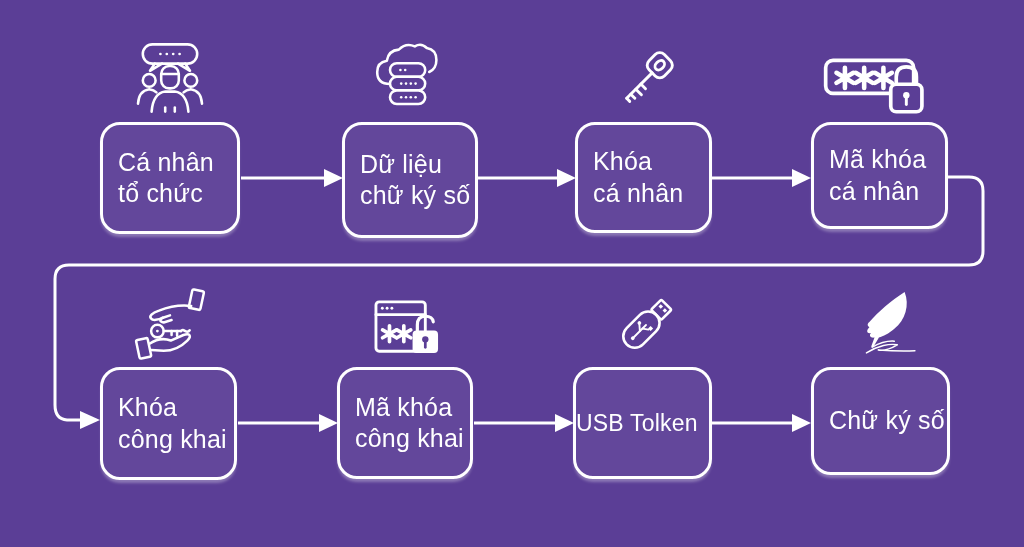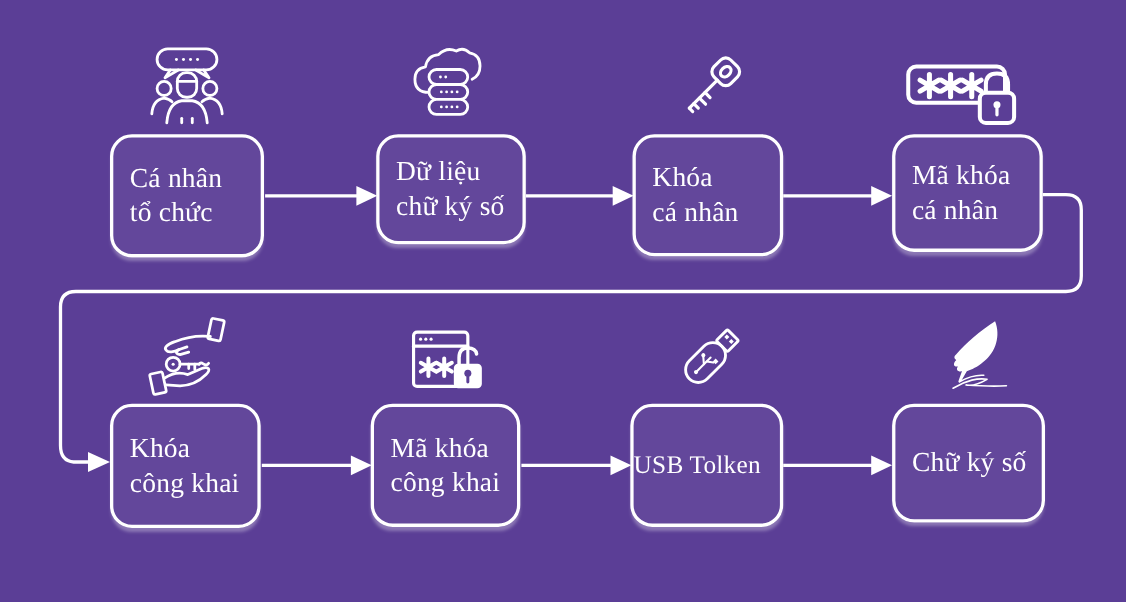--- a/index.html
+++ b/index.html
@@ -24,21 +24,20 @@
   .node {
     position: absolute;
     border: 3px solid #ffffff;
     border-radius: 20px;
     background: rgba(255,255,255,0.05);
     box-shadow: 0 4px 3px -1px rgba(255,255,255,0.30);
     display: flex;
     align-items: center;
     box-sizing: border-box;
     padding-left: 15px;
-    font-family: Liberation Serif, serif;
   }
   .node .label {
     color: #ffffff;
     font-size: 25px;
     line-height: 1.26;
     letter-spacing: 0.2px;
     white-space: pre;
   }
   .node.compact .label { font-size: 23px; }
   .node.compact { padding-left: 0; }
@@ -209,21 +208,21 @@
       <path d="M74,4 C81,22 75,42 60,54 C52,61 45,64 39,66 L32,78 C30,81 28,80 29,77 L33,66 C28,67 25,64 28,60 C23,61 21,57 26,52 C24,51 22,48 26,45 C38,31 55,16 74,4 Z" fill="#ffffff" stroke="none"></path>
       <path d="M30,79 Q46,70 60,71" stroke-width="2"></path>
       <path d="M22,87 C38,77 54,74 64,76 C54,82 44,84 38,83 C52,84 70,85 88,84" stroke-width="2"></path>
     </svg>
   </div>
 
   <div class="node" style="left:100px; top:122px; width:140px; height:112px;">
     <span class="label">Cá nhân
 tổ chức</span>
   </div>
-  <div class="node" style="left:342px; top:122px; width:136px; height:100px;">
+  <div class="node" style="left:342px; top:122px; width:136px; height:116px;">
     <span class="label">Dữ liệu
 chữ ký số</span>
   </div>
   <div class="node" style="left:575px; top:122px; width:137px; height:111px;">
     <span class="label">Khóa
 cá nhân</span>
   </div>
   <div class="node" style="left:811px; top:122px; width:137px; height:107px;">
     <span class="label">Mã khóa
 cá nhân</span>

